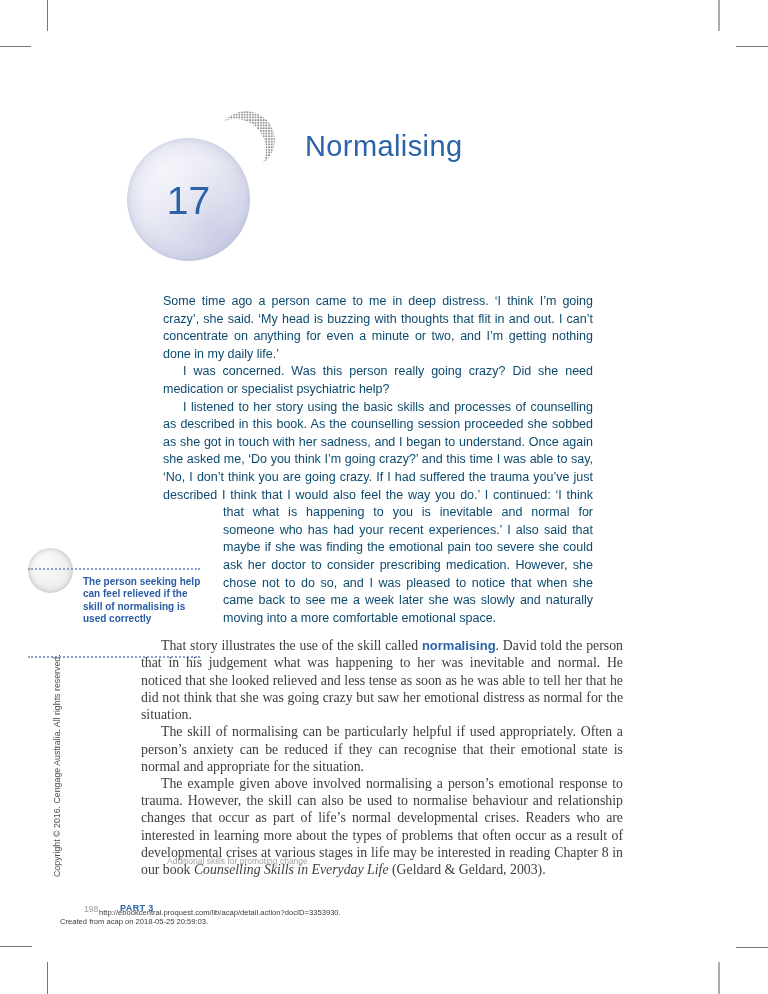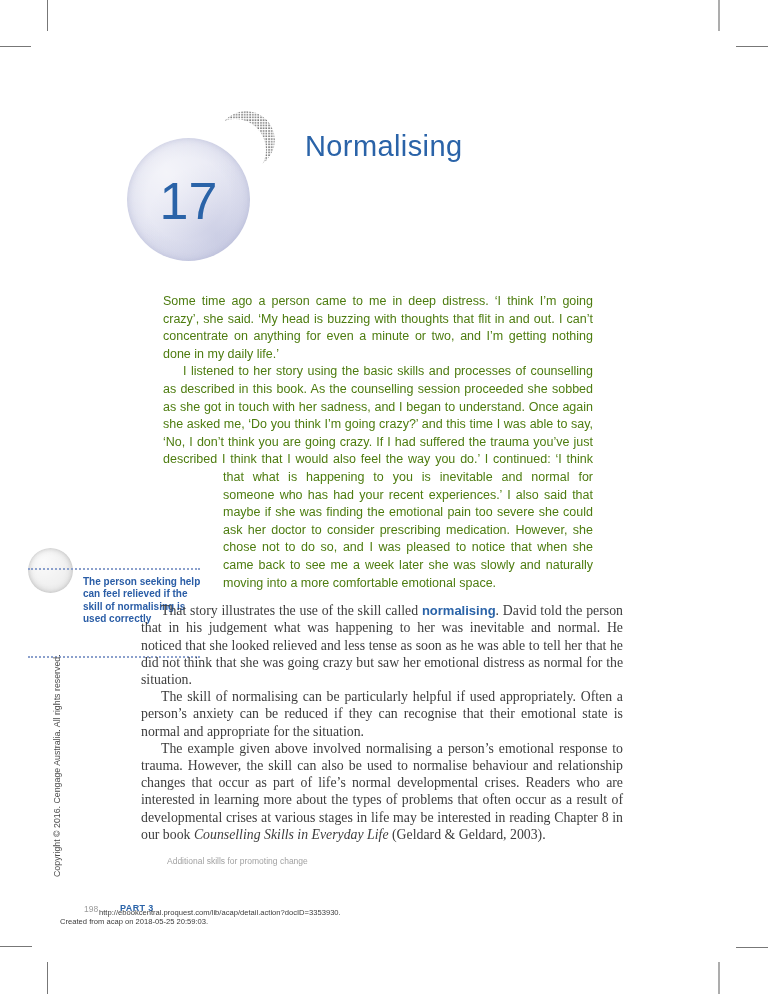--- a/index.html
+++ b/index.html
@@ -17,36 +17,36 @@
   .cm-br-h{left:736px;top:947px;width:32px;height:1px;}
   .cm-br-v{left:718px;top:962px;width:2px;height:32px;}
   
   .chapter-circle{position:absolute;left:127px;top:138px;width:123px;height:123px;border-radius:50%;
     background:
       radial-gradient(circle at 32% 28%, rgba(255,255,255,.55), rgba(255,255,255,0) 58%),
       radial-gradient(circle at 72% 78%, rgba(150,156,200,.30), rgba(150,156,200,0) 55%),
       radial-gradient(circle at 50% 50%, #e6e7f3 48%, #d8daeb 72%, #c8cce3 88%, #d9dcec 97%);
     box-shadow: inset 0 0 6px rgba(140,146,190,.35);
     display:flex;align-items:center;justify-content:center;}
-  .chapter-number{font-family:"Liberation Sans",sans-serif;font-weight:400;font-size:52px;
+  .chapter-number{font-family:"Liberation Sans",sans-serif;font-weight:400;font-size:39px;
     color:#2a63a8;line-height:1;margin-top:2px;}
   .crescent{position:absolute;left:214px;top:111px;}
   .chapter-title{position:absolute;left:305px;top:130px;font-family:"Liberation Sans",sans-serif;
     font-size:29px;color:#2a63a8;letter-spacing:.4px;}
   
   .main-col{position:absolute;left:141px;top:293px;width:482px;color:#3d3d3d;
     font-size:13.8px;line-height:17.2px;text-align:justify;}
   .main-col p{margin:0;}
   .intro{margin-bottom:10px;}
   .body-par{text-indent:20px;}
   .keyword{font-family:"Liberation Sans",sans-serif;font-weight:bold;color:#2a63a8;font-size:13px;}
   .booktitle{font-style:italic;}
   .quote-block{margin:0 15px 10px 22px;width:430px;
     font-family:"Liberation Sans",sans-serif;font-size:12.5px;line-height:17.6px;
-    color:#4d7c0f;text-align:justify;}
+    color:#0c4a6e;text-align:justify;}
   .quote-block p{margin:0;}
   .q-indent{text-indent:20px;}
   .wrap-spacer{float:left;width:60px;height:124px;}
   
   .note-circle{position:absolute;left:28px;top:548px;width:45px;height:45px;border-radius:50%;
     background:
       radial-gradient(circle at 35% 30%, rgba(255,255,255,.7), rgba(255,255,255,0) 60%),
       radial-gradient(circle at 50% 50%, #f0f0f0 45%, #e3e3e3 72%, #d0d0d0 90%, #e8e8e8 98%);
     box-shadow: inset 0 0 4px rgba(120,120,120,.4);}
   .dotted-rule{position:absolute;left:28px;width:172px;height:0;border-top:2px dotted #8ba0cc;}
@@ -107,20 +107,21 @@
   <div class="dotted-rule rule-top"></div>
   <div class="margin-note">The person seeking help can feel relieved if the skill of normalising is used correctly</div>
   <div class="dotted-rule rule-bottom"></div>
 
   <div class="copyright-vert">Copyright © 2016. Cengage Australia. All rights reserved.</div>
 
   <div class="main-col">
 
     <div class="quote-block">
       <p>Some time ago a person came to me in deep distress. ‘I think I’m going crazy’, she said. ‘My head is buzzing with thoughts that flit in and out. I can’t concentrate on anything for even a minute or two, and I’m getting nothing done in my daily life.’</p>
+      <p class="q-indent">I was concerned. Was this person really going crazy? Did she need medication or specialist psychiatric help?</p>
       <p class="q-indent"><span>I listened to her story using the basic skills and processes of counselling as described in this book. As the counselling session proceeded she sobbed as she got in touch with her sadness, and I began to understand. Once again she asked me, ‘Do you think I’m going crazy?’ and this time I was able to say, ‘No, I don’t think you are going crazy. If I had suffered the trauma you’ve just described I think that I would also feel the way you do.’ I continued: ‘I think that what is happening to you </span><span class="wrap-spacer"></span><span>is inevitable and normal for someone who has had your recent experiences.’ I also said that maybe if she was finding the emotional pain too severe she could ask her doctor to consider prescribing medication. However, she chose not to do so, and I was pleased to notice that when she came back to see me a week later she was slowly and naturally moving into a more comfortable emotional space.</span></p>
     </div>
 
     <p class="body-par"><span>That story illustrates the use of the skill called </span><span class="keyword">normalising</span><span>. David told the person that in his judgement what was happening to her was inevitable and normal. He noticed that she looked relieved and less tense as soon as he was able to tell her that he did not think that she was going crazy but saw her emotional distress as normal for the situation.</span></p>
 
     <p class="body-par">The skill of normalising can be particularly helpful if used appropriately. Often a person’s anxiety can be reduced if they can recognise that their emotional state is normal and appropriate for the situation.</p>
 
     <p class="body-par"><span>The example given above involved normalising a person’s emotional response to trauma. However, the skill can also be used to normalise behaviour and relationship changes that occur as part of life’s normal developmental crises. Readers who are interested in learning more about the types of problems that often occur as a result of developmental crises at various stages in life may be interested in reading Chapter 8 in our book </span><span class="booktitle">Counselling Skills in Everyday Life</span><span> (Geldard &amp; Geldard, 2003).</span></p>
   </div>
 

